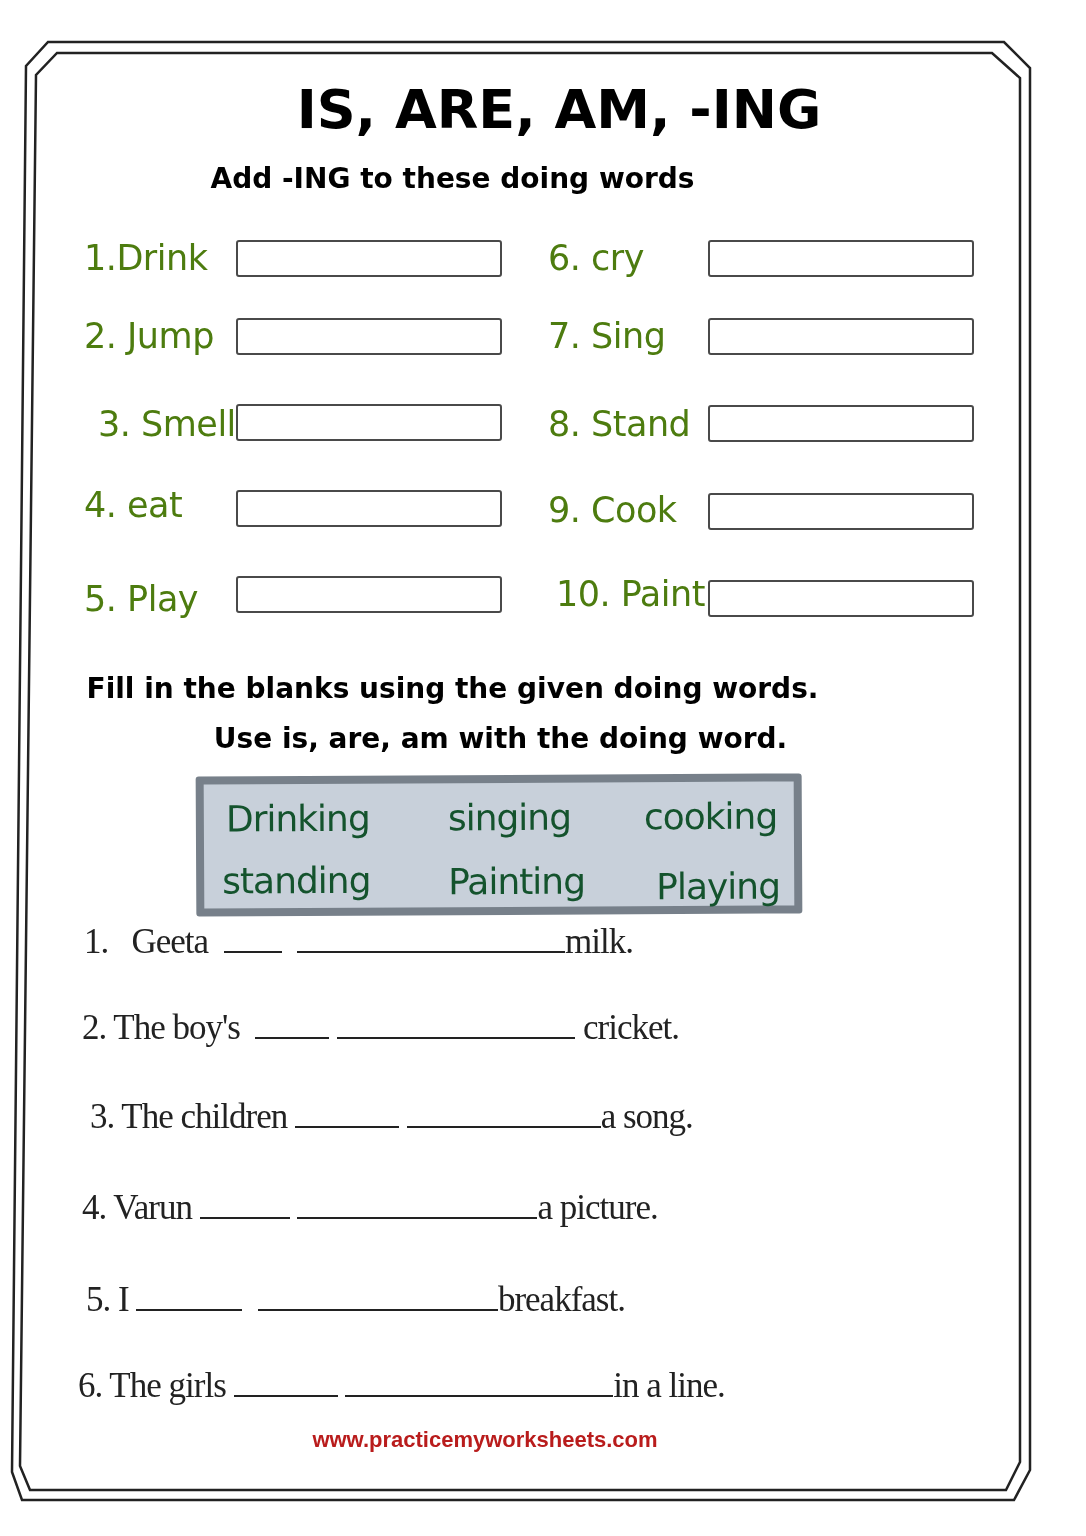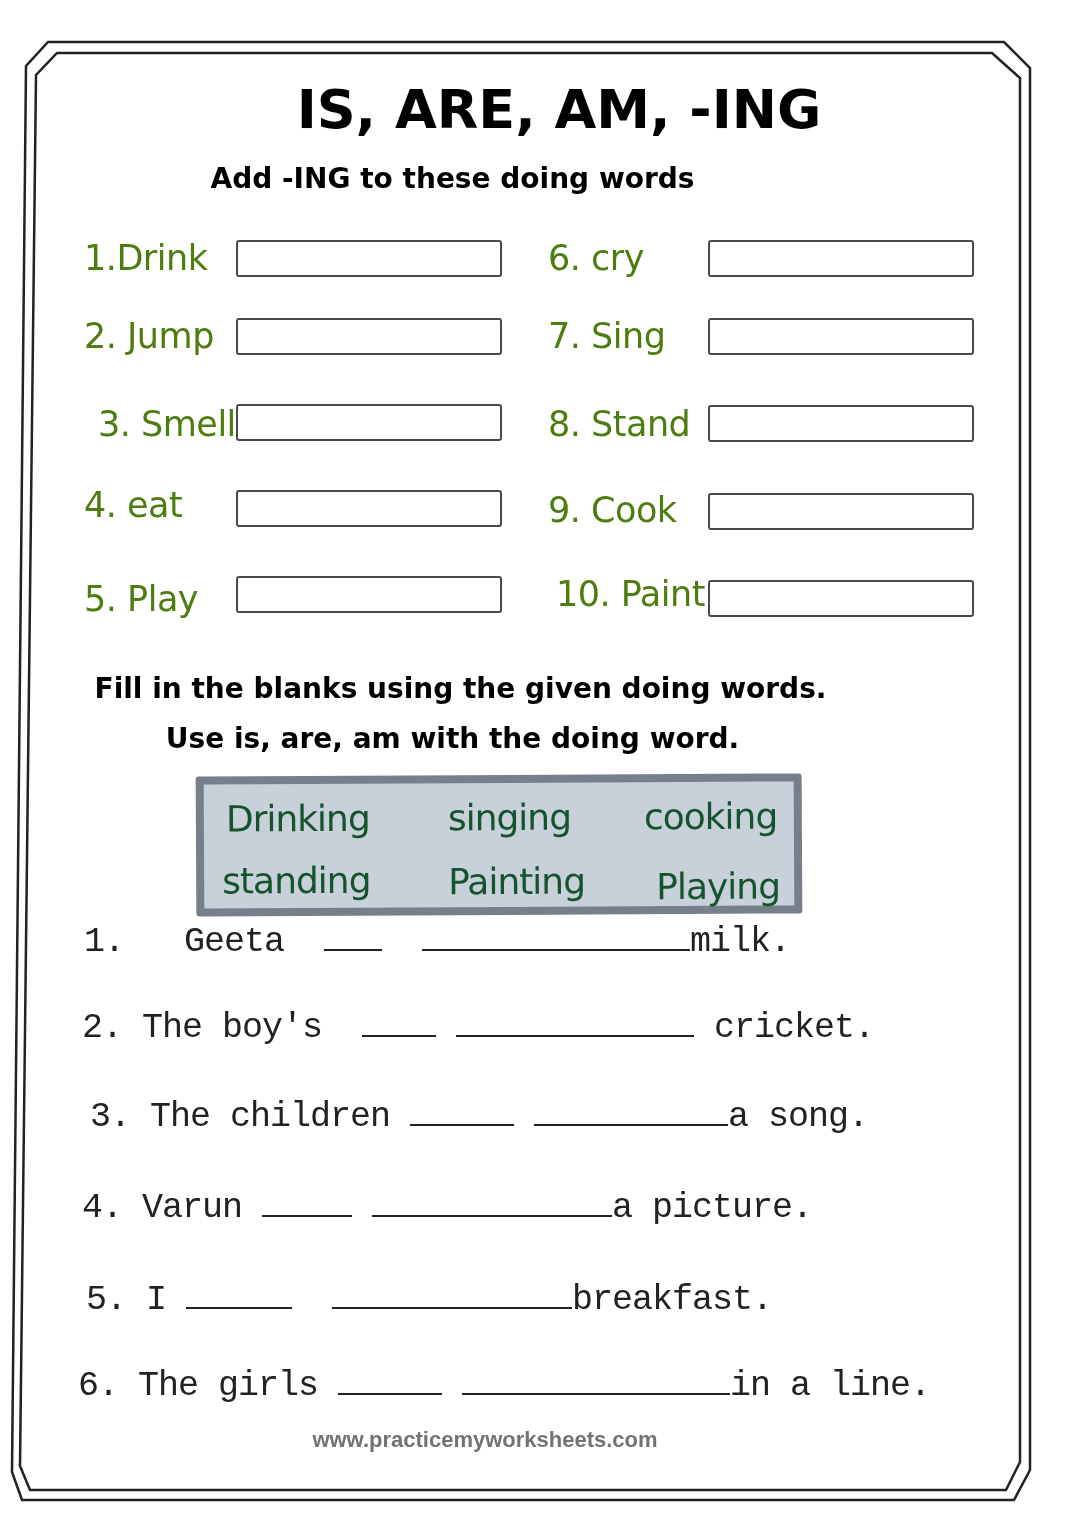--- a/index.html
+++ b/index.html
@@ -7,40 +7,40 @@
          font-family: "Liberation Sans", sans-serif; color: #1a1a1a; }
 
   .frame-svg { position: absolute; left: 0; top: 0; width: 1086px; height: 1536px; }
 
   .title { position: absolute; left: 16px; width: 1086px; top: 78px; text-align: center;
            font-family: "DejaVu Sans", sans-serif; font-weight: bold; font-size: 54px;
            letter-spacing: 0px; color: #000; }
   .subtitle { position: absolute; left: 0; width: 905px; text-align: center;
               font-family: "DejaVu Sans", sans-serif; font-weight: bold; font-size: 28px; color: #000; }
   .sub1 { top: 162px; }
-  .sub2 { top: 672px; padding-left: 8px; }
-  .sub3 { top: 722px; }
+  .sub2 { top: 672px; }
+  .sub3 { top: 722px; padding-left: 48px; }
 
   .word-item { position: absolute; font-family: "DejaVu Sans", sans-serif; font-size: 35px;
                font-weight: normal; color: #4d7c0f; letter-spacing: -0.5px; }
   .answer-box { position: absolute; width: 266px; height: 37px; border: 2px solid #4a4a4a;
                 border-radius: 3px; background: #fff; box-sizing: border-box; }
 
   .word-bank { position: absolute; left: 196px; top: 775px; width: 606px; height: 140px;
                background: #c8d0da; border: 8px solid #77808a; box-sizing: border-box;
                transform: rotate(-0.3deg); border-radius: 3px; }
   .bank-word { position: absolute; font-family: "DejaVu Sans", sans-serif; font-size: 36px;
                color: #14532d; letter-spacing: -1px; }
 
-  .sentence { position: absolute; font-family: Liberation Mono, monospace; font-size: 35px;
+  .sentence { position: absolute; font-family: Liberation Serif, serif; font-size: 35px;
               color: #222; white-space: pre; letter-spacing: -1px; }
   .blank { display: inline-block; border-bottom: 2px solid #222; height: 1px; vertical-align: baseline; }
 
   .footer { position: absolute; left: 0; width: 970px; top: 1427px; text-align: center;
-            font-family: "Liberation Sans", sans-serif; font-weight: bold; font-size: 22px; color: #737373; }
+            font-family: "Liberation Sans", sans-serif; font-weight: bold; font-size: 22px; color: #b91c1c; }
 </style>
 </head>
 <body>
 
 <svg class="frame-svg" viewBox="0 0 1086 1536">
   <polygon points="48,42 1004,42 1030,68 1030,1470 1014,1500 22,1500 12,1472 26,66" fill="none" stroke="#222" stroke-width="2.5"></polygon>
   <polygon points="57,53 992,53 1020,78 1020,1462 1006,1490 30,1490 20,1466 36,75" fill="none" stroke="#222" stroke-width="2.5"></polygon>
 </svg>
 
 <div class="title">IS, ARE, AM, -ING</div>

